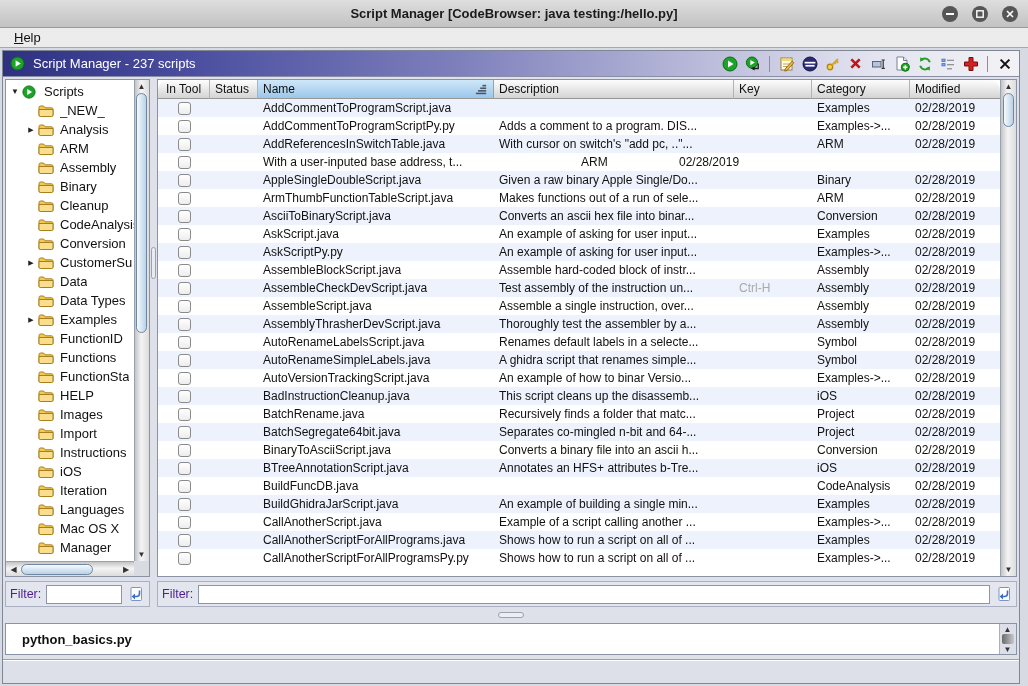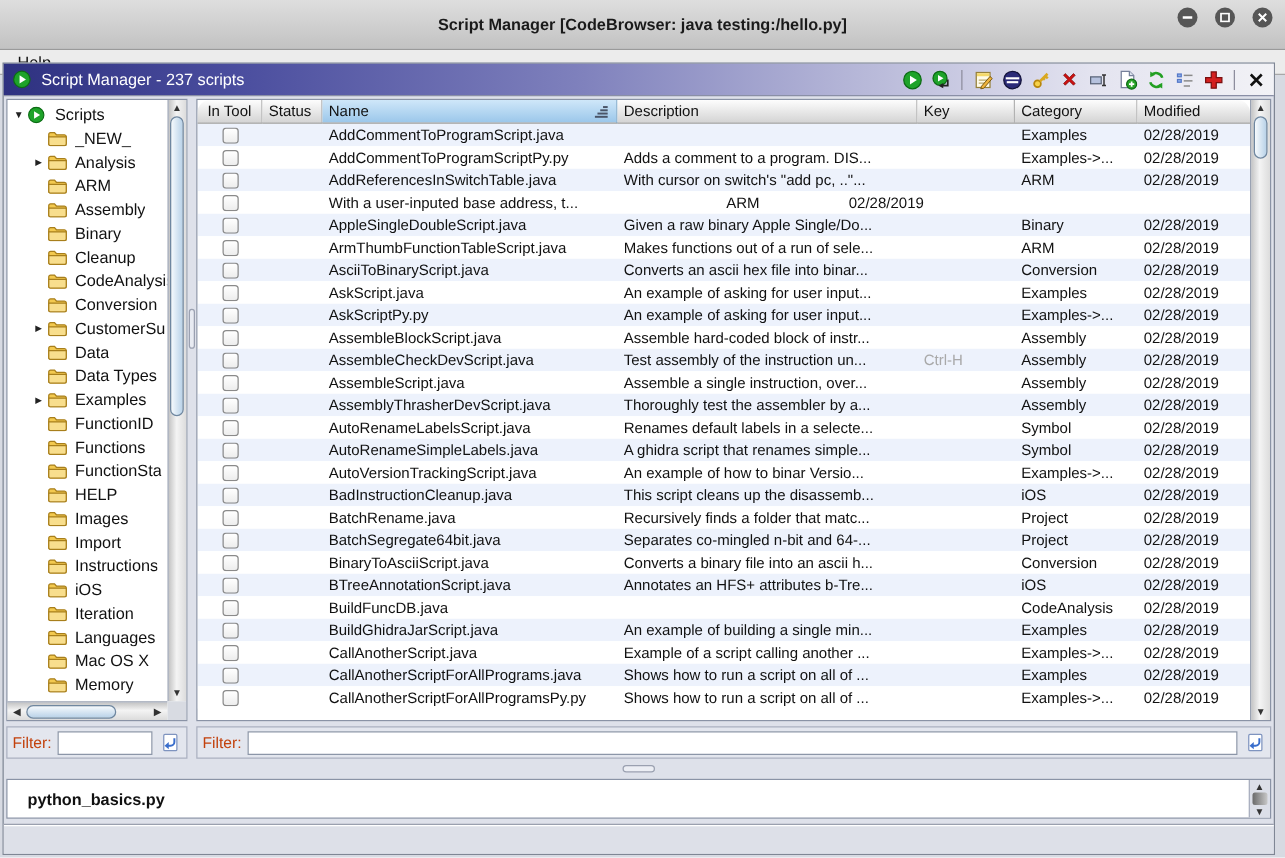--- a/index.html
+++ b/index.html
@@ -1,20 +1,20 @@
 <!DOCTYPE html>
 <html><head>
 <meta charset="utf-8">
 <style>
   * { margin:0; padding:0; box-sizing:border-box; }
   html,body { width:1028px; height:686px; }
   body { font-family:"Liberation Sans", sans-serif; font-size:12px; color:#111; background:#d7dae2; position:relative; overflow:hidden; }
 
   
-  .titlebar { height:40px; background:linear-gradient(#dedede,#c2c2c2); border-bottom:1px solid #9a9a9a;
+  .titlebar { height:28px; background:linear-gradient(#dedede,#c2c2c2); border-bottom:1px solid #9a9a9a;
               display:flex; align-items:center; justify-content:center; position:relative; }
   .titlebar .title { font-weight:bold; font-size:13px; color:#1a1a1a; }
   .winbtns { position:absolute; right:10px; top:6px; display:flex; gap:14px; }
   .winbtn { width:16px; height:16px; border-radius:50%; background:#565656; color:#fff; display:flex;
             align-items:center; justify-content:center; font-size:9px; line-height:1; cursor:default; }
   .winbtn svg { display:block; }
 
   .menubar { height:20px; background:#ececec; border-bottom:1px solid #a8a8a8; display:flex; align-items:center; padding-left:10px; }
   .menu-item { font-size:13px; padding:0 4px; }
   .menu-item::first-letter { text-decoration:underline; }
@@ -50,21 +50,21 @@
              display:flex; flex-direction:column; align-items:center; }
   .hscroll { background:linear-gradient(#c4c4c4,#f4f4f4 45%,#dcdcdc); border-top:1px solid #9aa2b2;
              display:flex; flex-direction:row; align-items:center; }
   .sb-arrow { font-size:8px; color:#333; width:15px; height:13px; display:flex; align-items:center; justify-content:center; flex:0 0 auto; }
   .vthumb { width:11px; border:1px solid #6f87a0; border-radius:6px; background:linear-gradient(90deg,#f6fafd,#b9d2e8); }
   .hthumb { height:11px; border:1px solid #6f87a0; border-radius:6px; background:linear-gradient(#f6fafd,#b9d2e8); }
   .corner { background:#d8dbe2; }
 
   
   .filterbar { margin-top:4px; height:26px; border:1px solid #aab0c0; background:#e3e6ee; display:flex; align-items:center; padding:0 4px; gap:5px; }
-  .filter-label { font-size:12.5px; color:#c2410c; }
+  .filter-label { font-size:12.5px; color:#4c1d95; }
   .filter-input { height:19px; border:1px solid #8c96a8; background:#fff; font-family:inherit; font-size:12px; padding:0 3px; }
   .filter-input.small { width:76px; }
   .filter-input.wide { flex:1; }
 
   
   .vsplit { width:8px; display:flex; align-items:center; justify-content:center; }
   .vsplit .grip { width:5px; height:32px; border:1px solid #9aa0b0; border-radius:3px; background:#e8ebf2; margin-top:-160px; }
   .hsplit { flex:0 0 16px; display:flex; align-items:center; justify-content:center; }
   .hsplit .grip { width:26px; height:6px; border:1px solid #9aa0b0; border-radius:3px; background:#eceef4; }
 
@@ -475,21 +475,21 @@
     <span class="tlabel">Mac OS X</span>
   </div>
               <div class="trow-item tree-child">
     <span class="texp" style="font-size: 7px;"></span>
     <span class="ticon">
       <svg width="16" height="13" viewBox="0 0 16 13">
                     <path d="M1 3.5C1 2.7 1.6 2 2.4 2h3.2l1.5 1.8h6.5c.8 0 1.4.7 1.4 1.5V11c0 .8-.6 1.5-1.4 1.5H2.4C1.6 12.5 1 11.8 1 11z" fill="#f3c94f" stroke="#a87f1c"></path>
                     <path d="M1 5.5h14V11c0 .8-.6 1.5-1.4 1.5H2.4C1.6 12.5 1 11.8 1 11z" fill="#f8de8d" stroke="#a87f1c"></path>
                   </svg>
     </span>
-    <span class="tlabel">Memory</span>
+    <span class="tlabel">Manager</span>
   </div>
             </div>
         </div>
         <div class="vscroll">
           <span class="sb-arrow">▲</span>
           <div class="vthumb" style="height:240px;"></div>
           <span class="sb-arrow" style="margin-top:auto;">▼</span>
         </div>
         <div class="hscroll">
           <span class="sb-arrow">◀</span>

